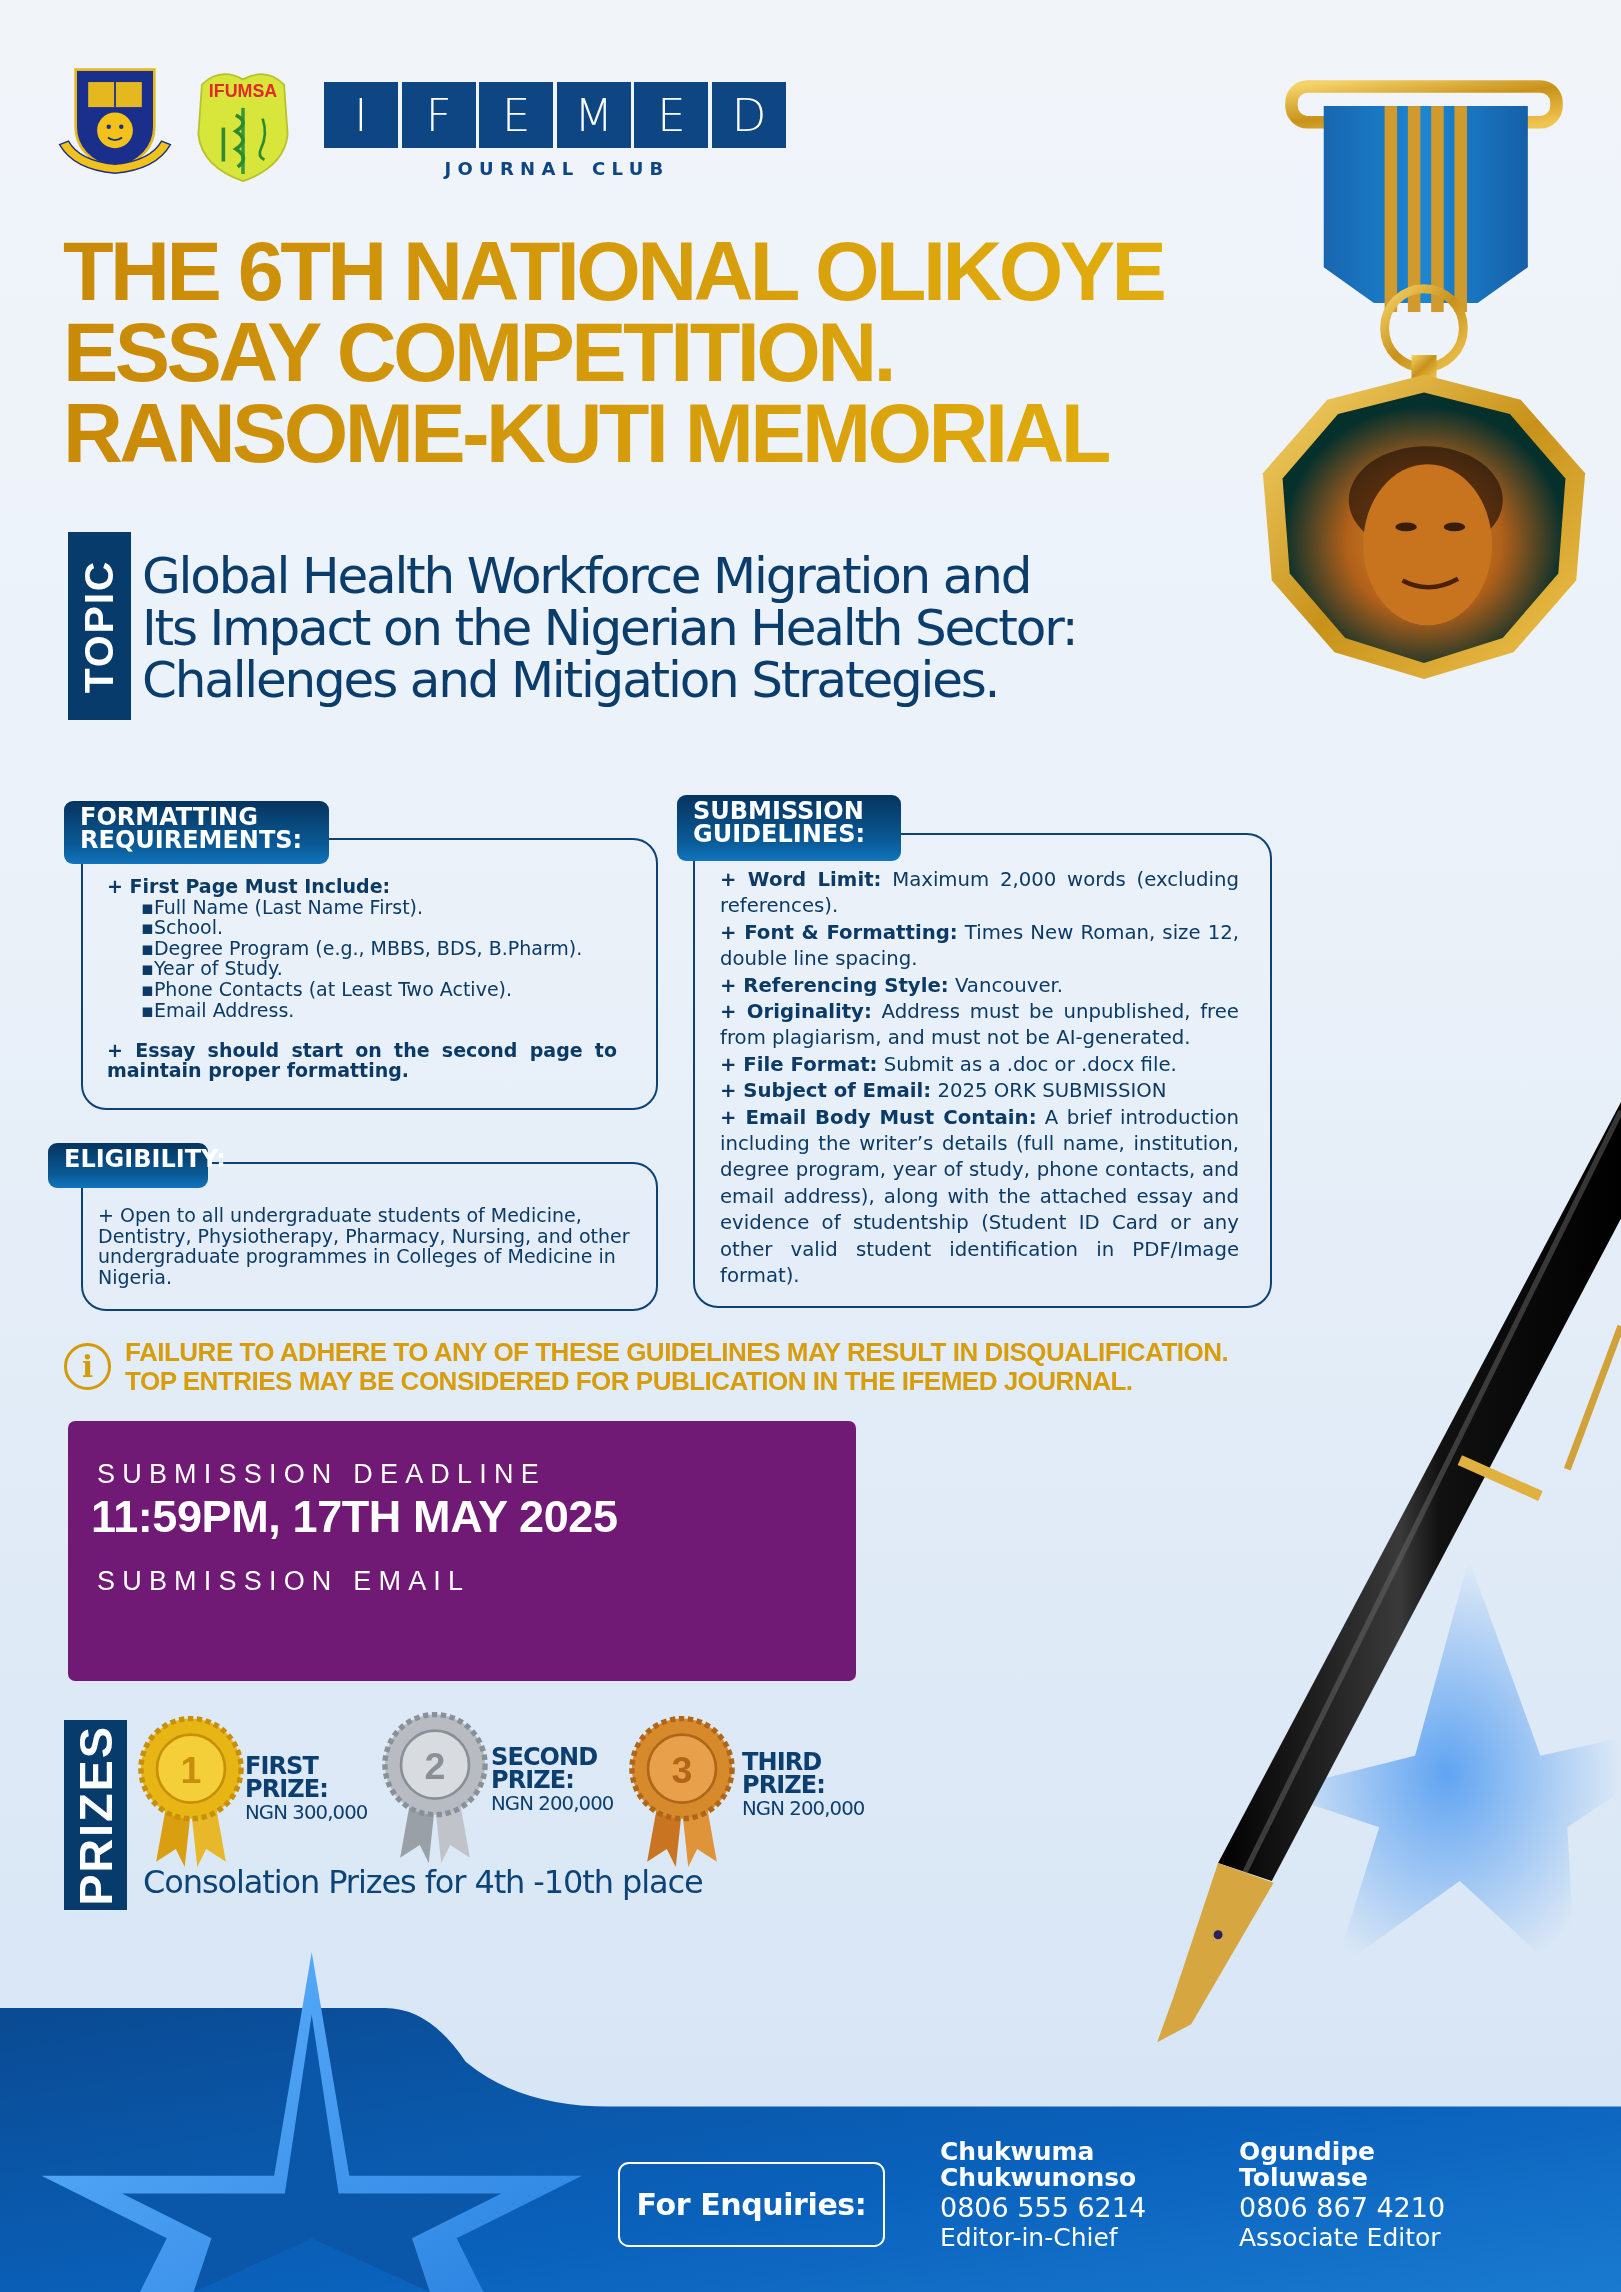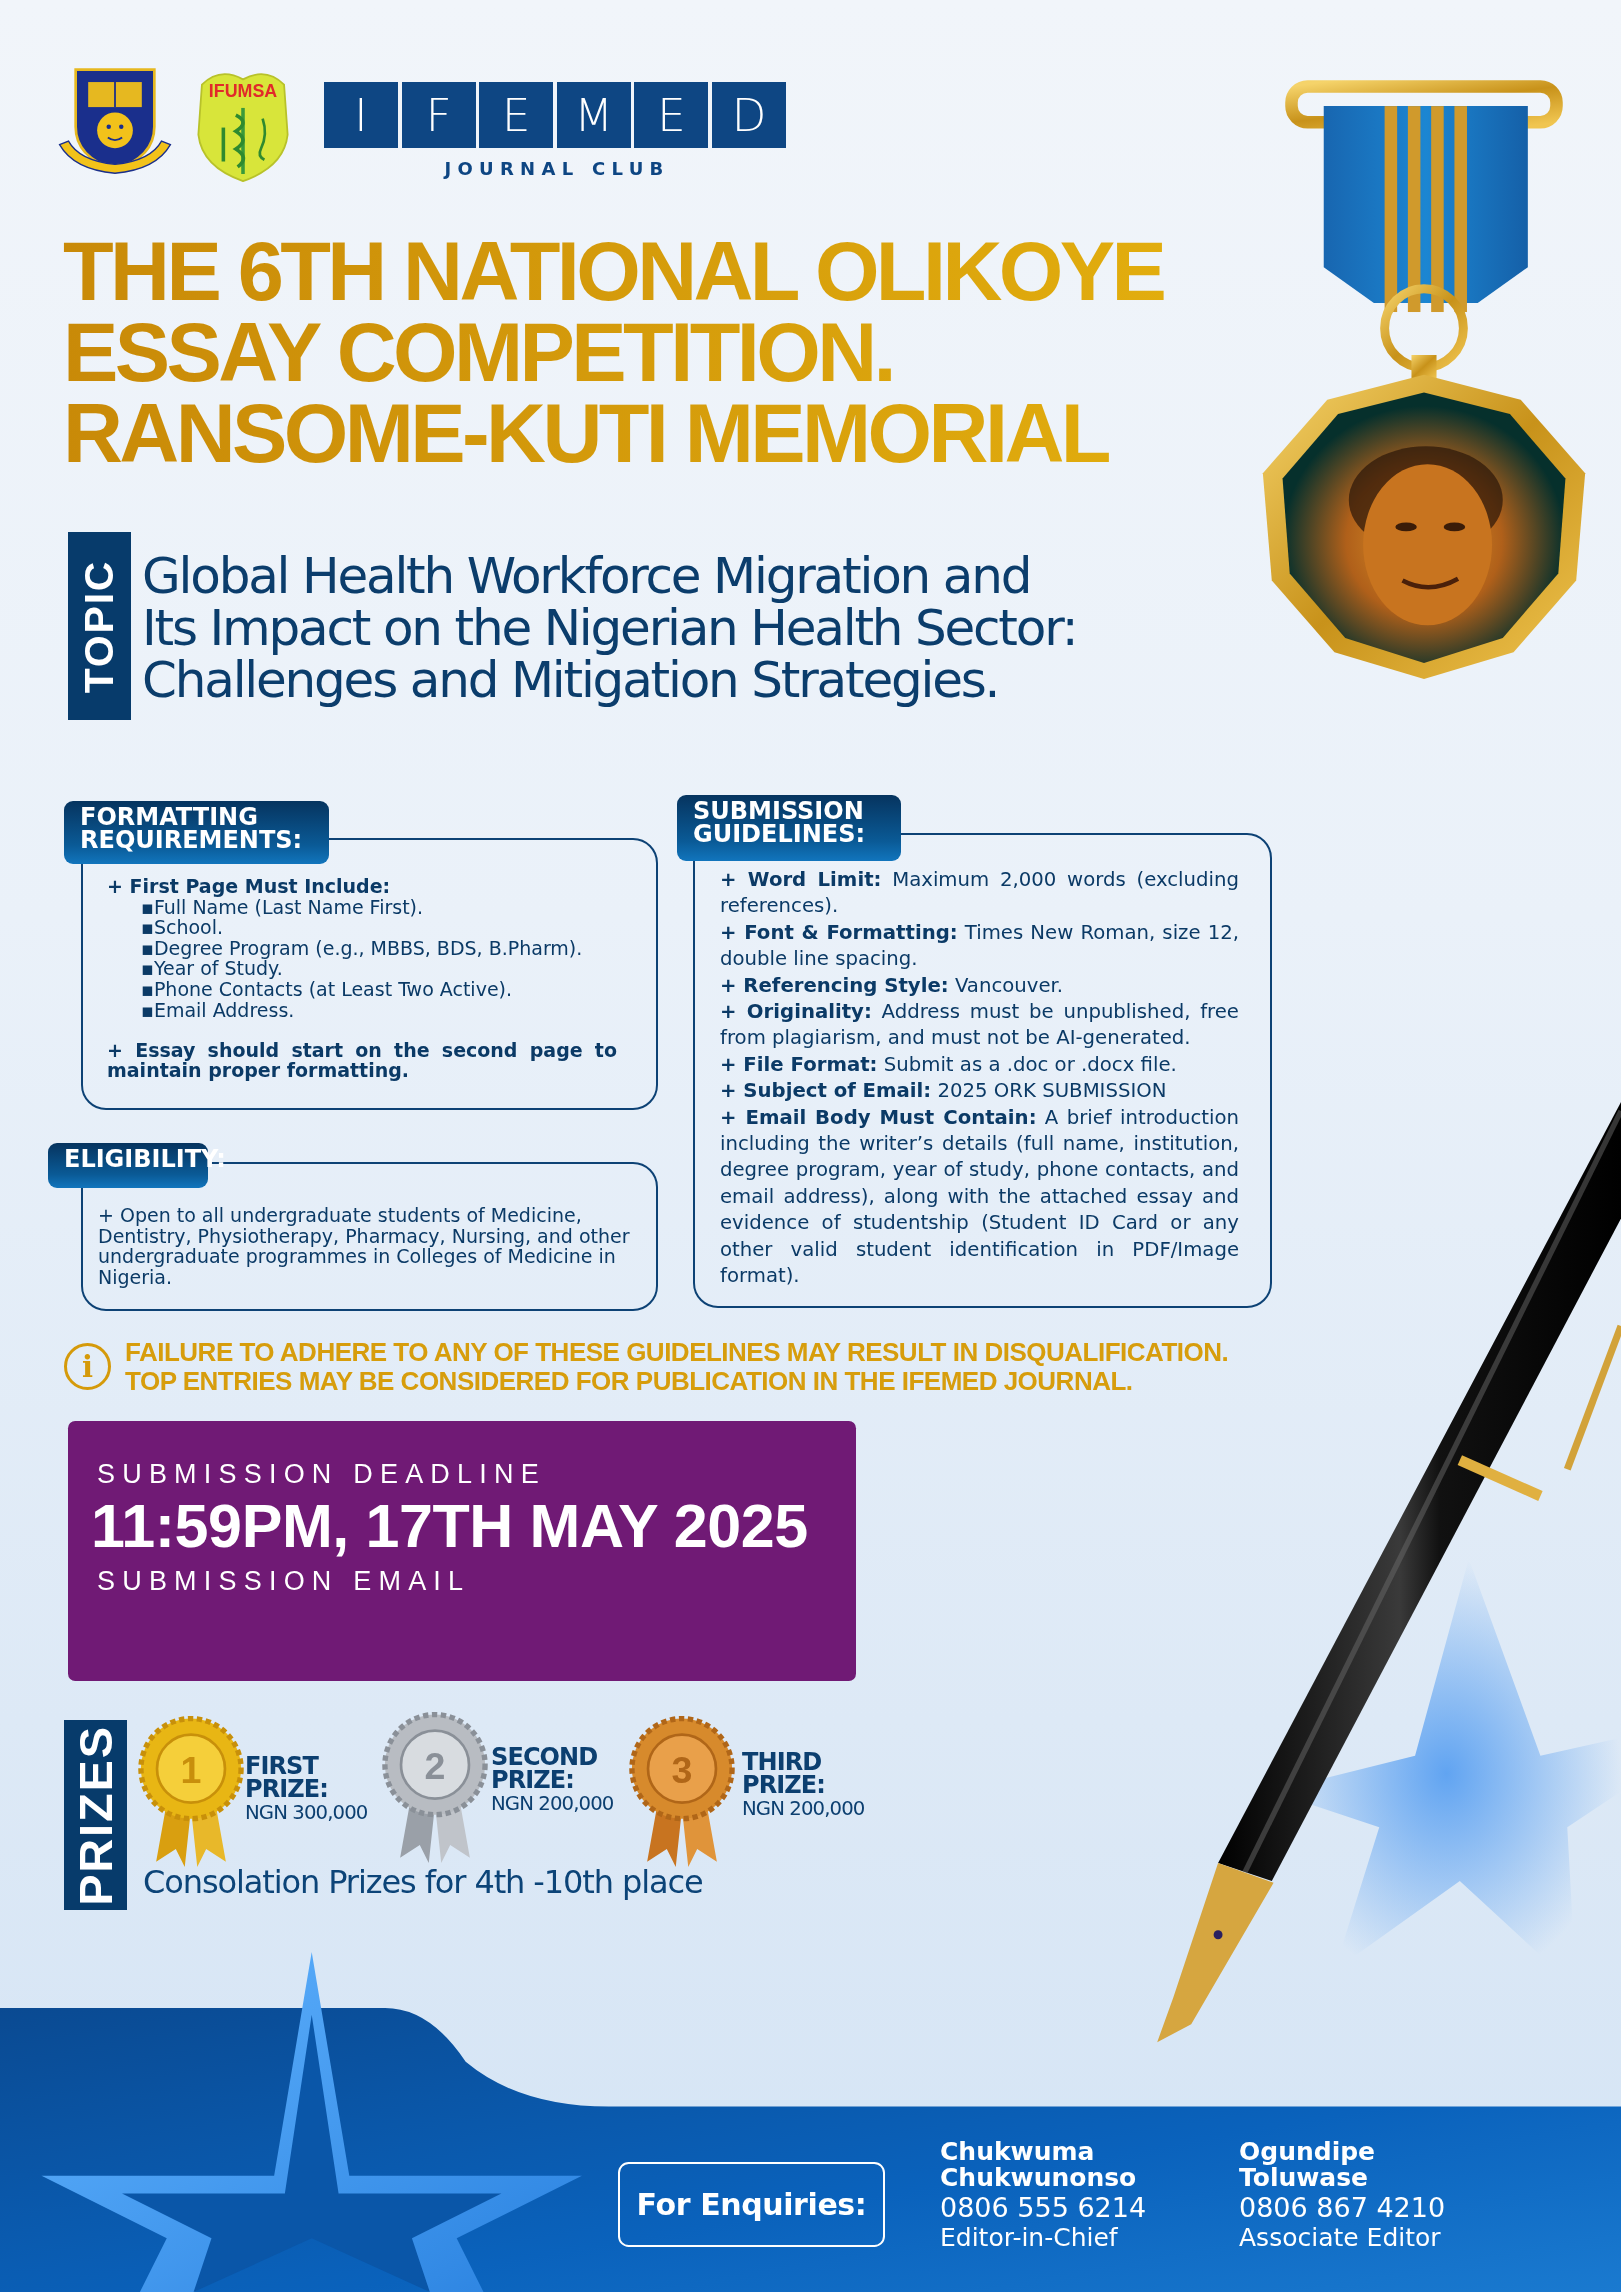--- a/index.html
+++ b/index.html
@@ -46,21 +46,21 @@
 .sub-body .b{font-weight:bold}
 .sub-body p{text-align:justify}
 
 
 .warn-icon{left:64px;top:1343px;width:47px;height:47px;border:3.6px solid #d59a0a;border-radius:50%;color:#d59a0a;font-weight:bold;font-size:29px;display:flex;align-items:center;justify-content:center;font-family:"DejaVu Serif",serif}
 .warn-text{left:125px;top:1338px;font-weight:bold;font-size:26px;line-height:29px;color:#d79d0c;letter-spacing:-0.5px;white-space:nowrap}
 
 
 .deadline{left:68px;top:1421px;width:788px;height:260px;background:#701a75;border-radius:7.2px;color:#fff}
 .dl-l1{left:29px;top:38px;font-size:27px;letter-spacing:7.2px;font-weight:normal}
-.dl-v1{left:23px;top:70px;font-size:61px;font-weight:bold;letter-spacing:-0.4px}
+.dl-v1{left:23px;top:70px;font-size:45px;font-weight:bold;letter-spacing:-0.4px}
 .dl-l2{left:29px;top:145px;font-size:27px;letter-spacing:7.2px}
 .dl-v2{left:27px;top:177px;font-size:41px;font-weight:bold;letter-spacing:-0.4px}
 
 
 .prizes-bar{left:64px;top:1720px;width:63px;height:190px;background:#073b6b;display:flex;align-items:center;justify-content:center}
 .prizes-bar span{transform:rotate(-90deg);color:#fff;font-weight:bold;font-size:47px;letter-spacing:1.8px}
 .rosette{width:106px;height:152px}
 .prize-text{font-family:"DejaVu Sans",sans-serif;color:#0c3f70;line-height:23px}
 .prize-text .pl{font-weight:bold;font-size:24px;letter-spacing:-0.9px}
 .prize-text .amt{font-size:19.7px;letter-spacing:-0.9px}

